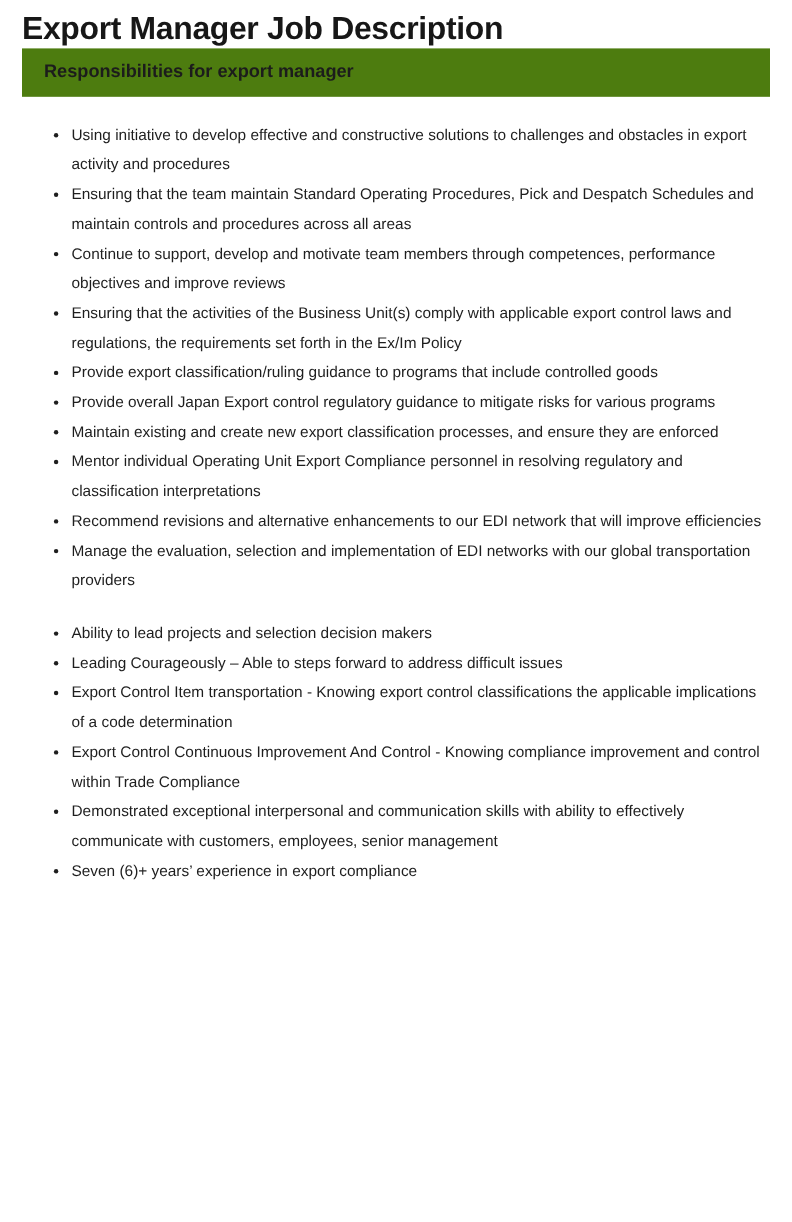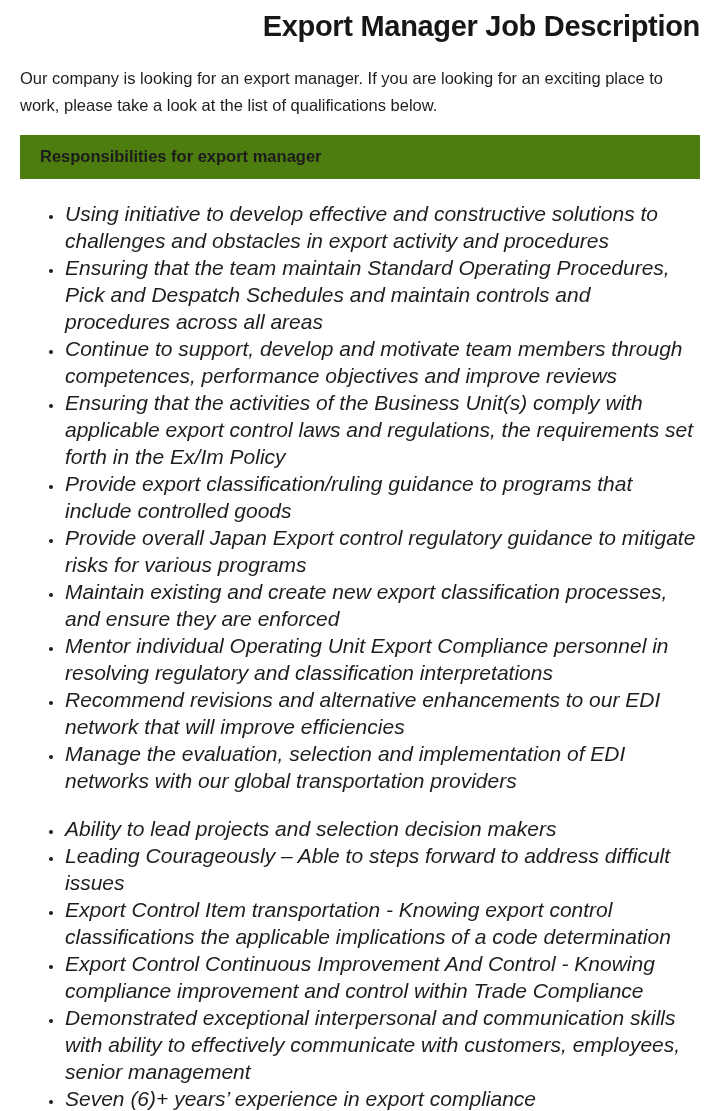--- a/index.html
+++ b/index.html
@@ -13,21 +13,21 @@
     min-height: 1111px;
     font-family: "Liberation Sans", sans-serif;
     color: #1e1e1e;
   }
   .page {
     padding: 4px 20px 24px 20px;
   }
   .doc-title {
     font-size: 29px;
     font-weight: bold;
-    text-align: right;
+    text-align: left;
     margin: 4px 0 0 0;
     line-height: 1.25;
     letter-spacing: -0.3px;
     color: #171717;
   }
   .intro {
     font-size: 16.5px;
     line-height: 27px;
     margin: 21px 0 16px 0;
   }
@@ -37,42 +37,40 @@
     font-weight: bold;
     color: #1c1c1c;
     padding: 12px 20px 13px 20px;
     margin: 0;
     line-height: 19px;
   }
   .bullet-list {
     margin: 21px 0 17px 0;
     padding: 0 0 0 44px;
     list-style: disc outside;
-    font-size: 21px;
+    font-size: 14px;
     line-height: 27px;
-    font-style: italic;
   }
   .bullet-list li {
     padding-left: 1px;
     margin: 0;
   }
   .bullet-list li::marker {
     color: #1e1e1e;
     font-size: 14px;
   }
   .section-block { margin: 0; }
 </style>
 </head>
 <body>
 
 <div class="page">
 
   <h1 class="doc-title">Export Manager Job Description</h1>
 
-  <p class="intro">Our company is looking for an export manager. If you are looking for an exciting place to work, please take a look at the list of qualifications below.</p>
 
   <div class="section-block">
     <h2 class="section-heading">Responsibilities for export manager</h2>
     <ul class="bullet-list">
       <li>Using initiative to develop effective and constructive solutions to challenges and obstacles in export activity and procedures</li>
       <li>Ensuring that the team maintain Standard Operating Procedures, Pick and Despatch Schedules and maintain controls and procedures across all areas</li>
       <li>Continue to support, develop and motivate team members through competences, performance objectives and improve reviews</li>
       <li>Ensuring that the activities of the Business Unit(s) comply with applicable export control laws and regulations, the requirements set forth in the Ex/Im Policy</li>
       <li>Provide export classification/ruling guidance to programs that include controlled goods</li>
       <li>Provide overall Japan Export control regulatory guidance to mitigate risks for various programs</li>

